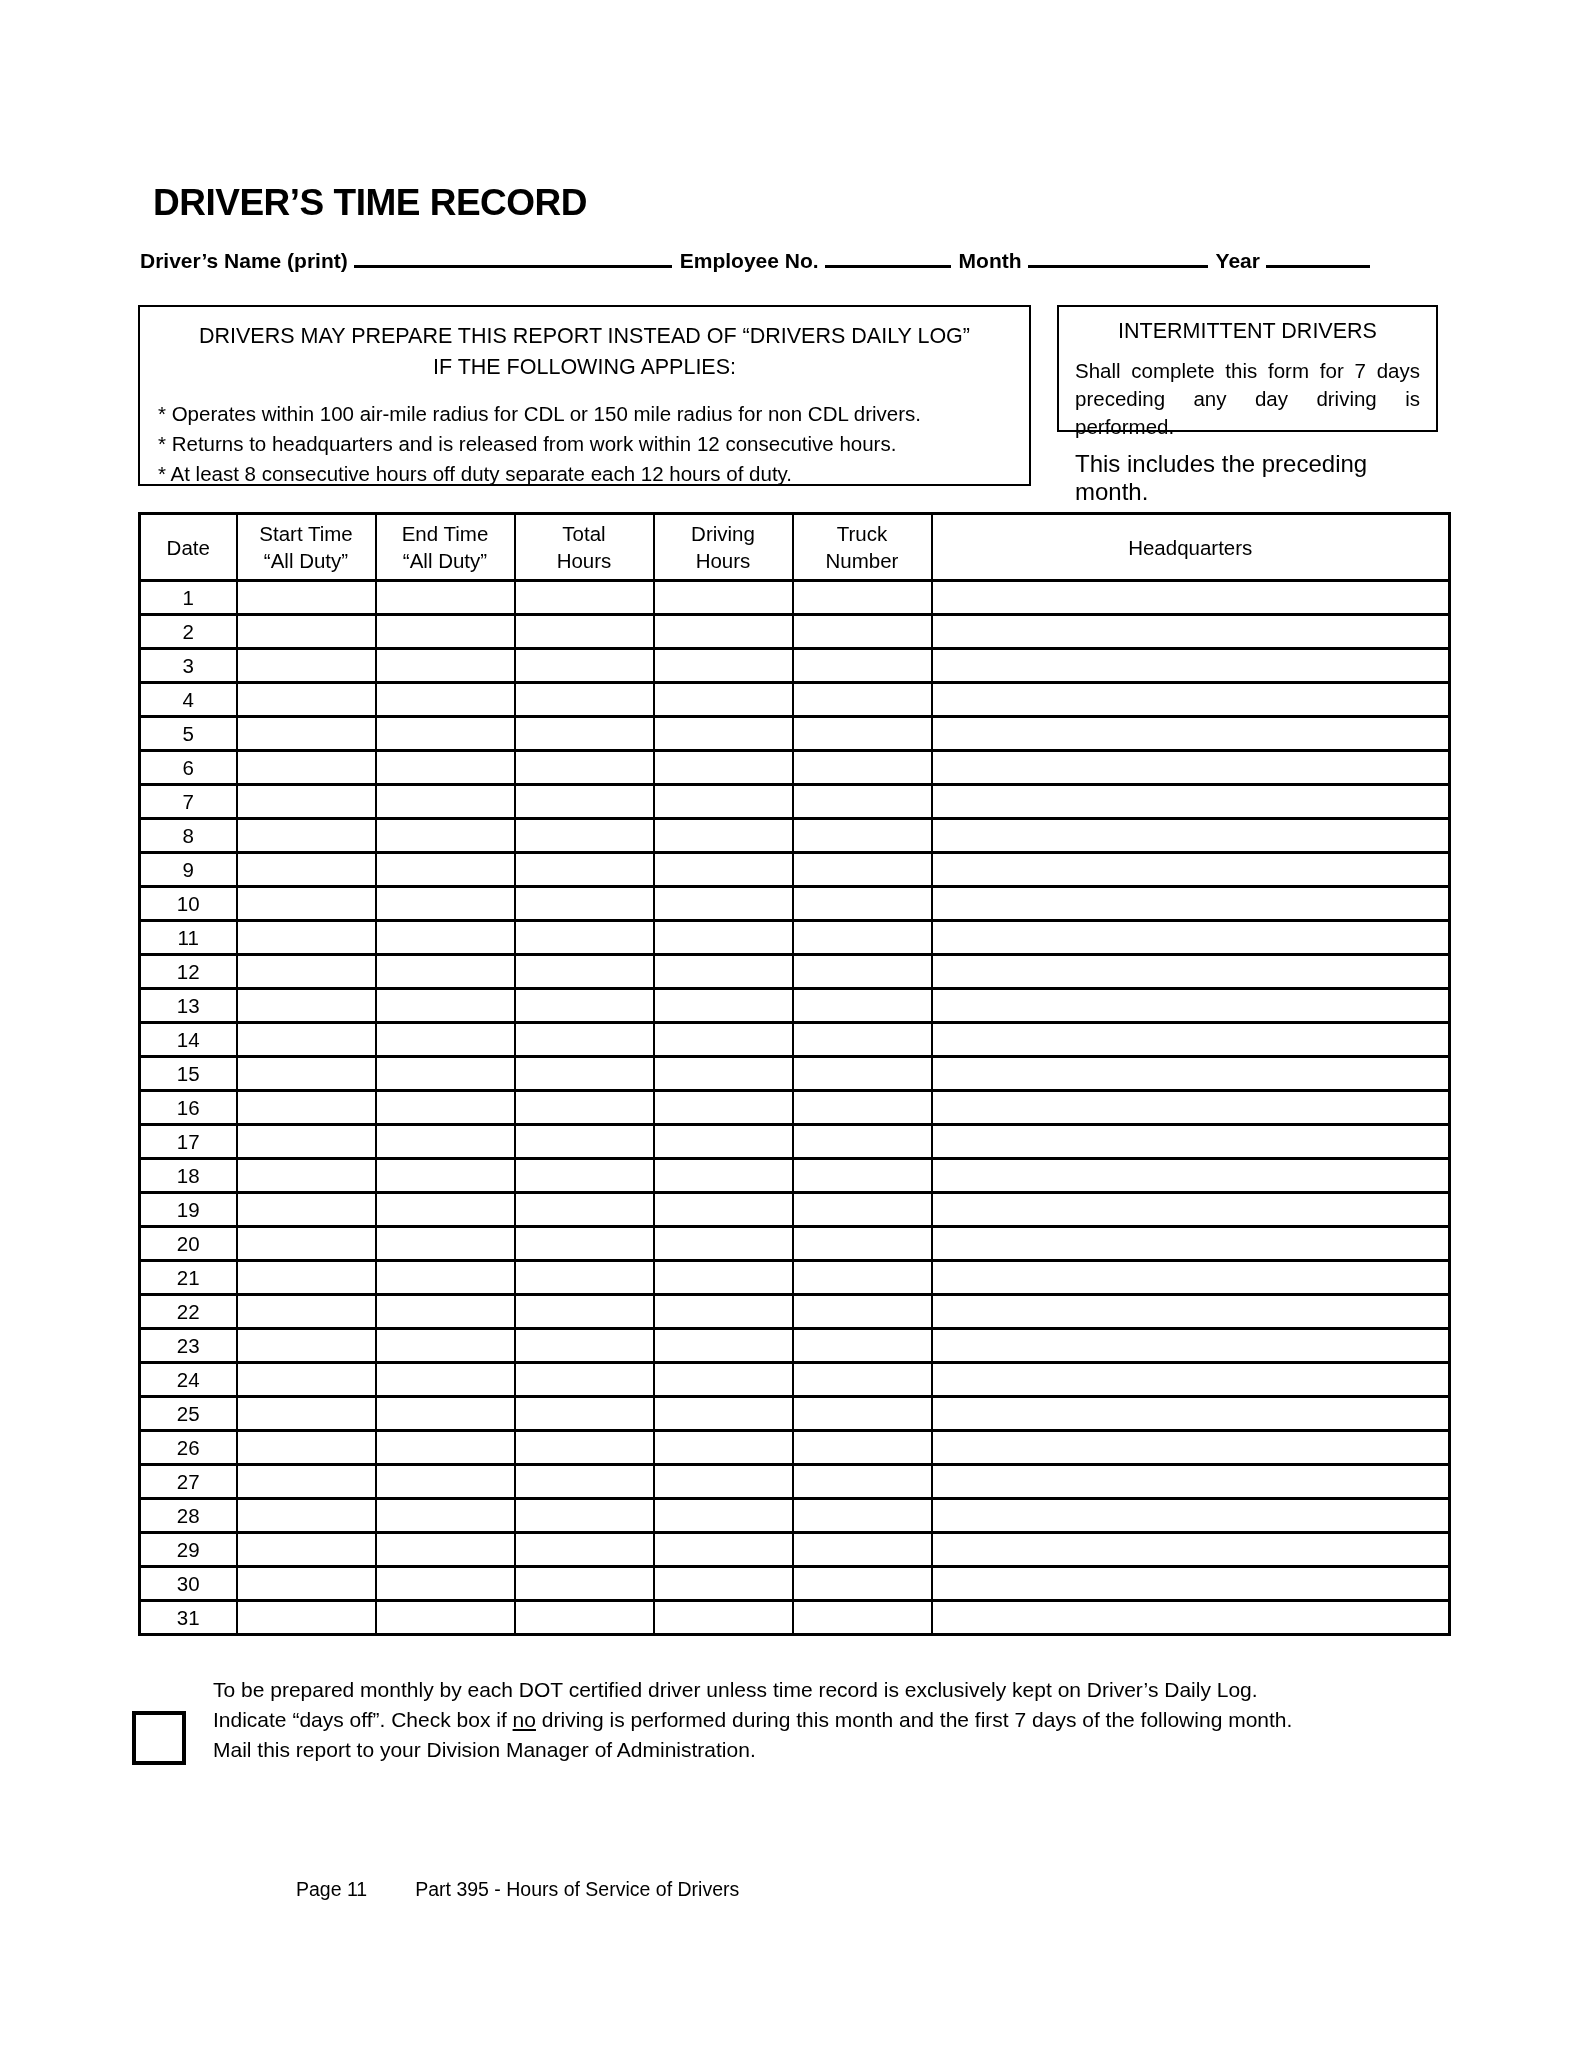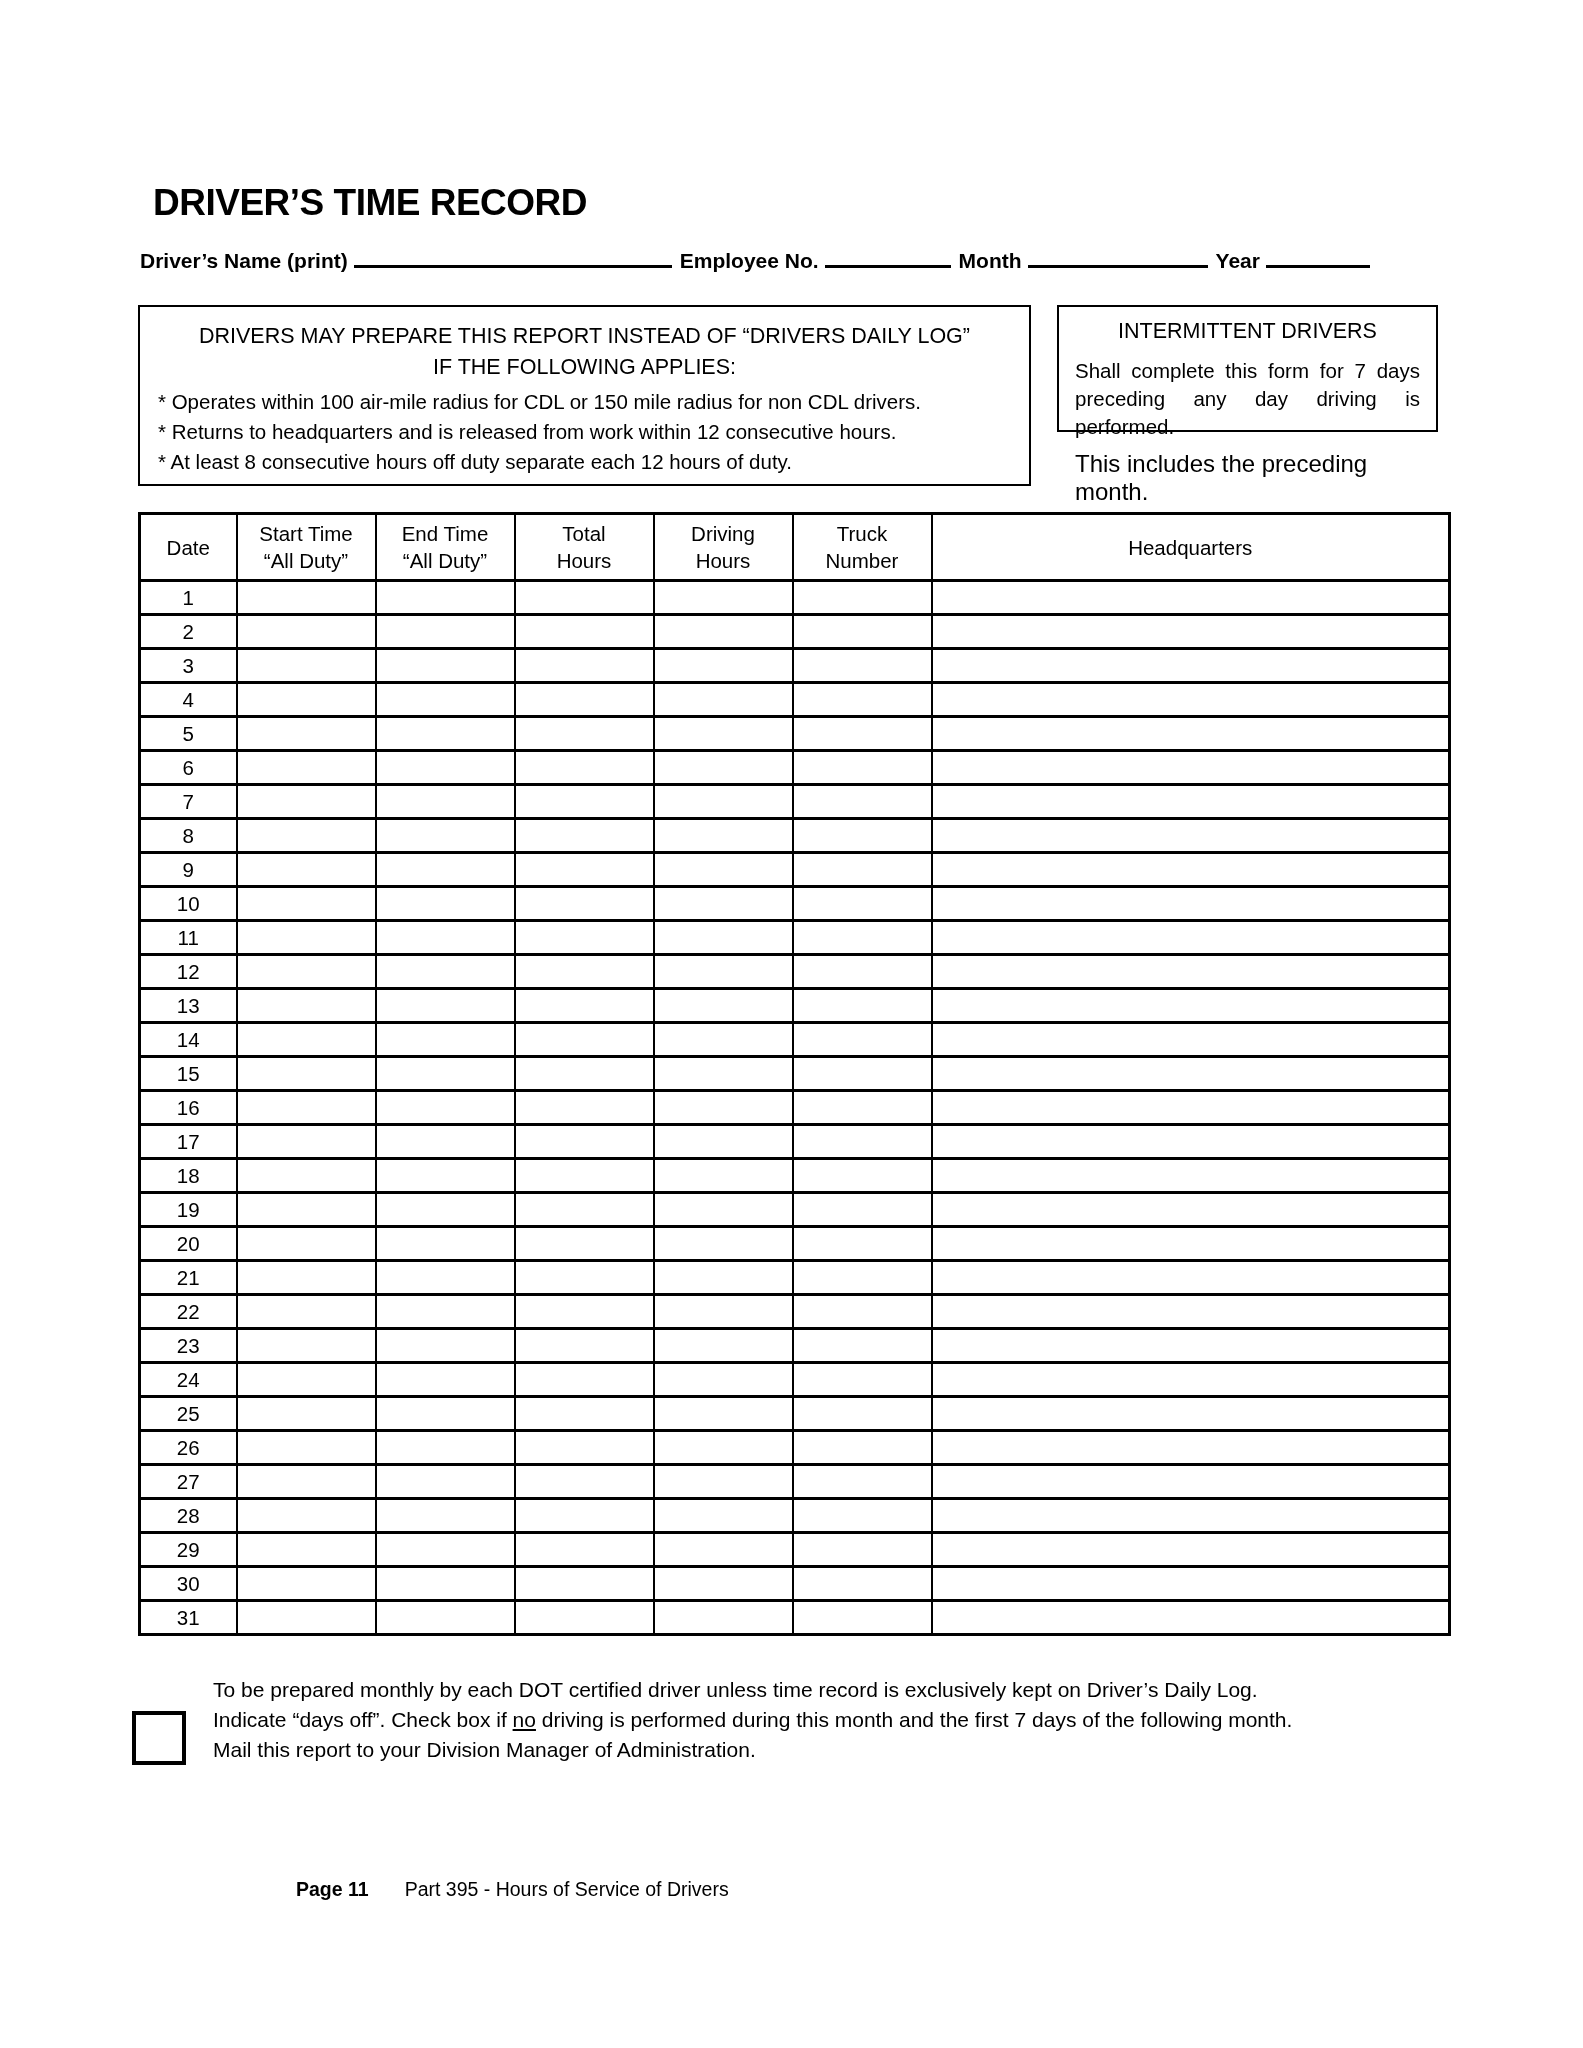--- a/index.html
+++ b/index.html
@@ -55,21 +55,21 @@
 
   
   .boxes { position: absolute; left: 138px; top: 305px; width: 1300px; }
   .box { border: 2px solid #000; background: #fff; position: absolute; top: 0; }
   .box-left  { left: 0; width: 893px; height: 181px; padding: 14px 18px 10px 18px; }
   .box-right { left: 919px; width: 381px; height: 127px; padding: 12px 16px 10px 16px; }
   .box-left .box-heading {
     text-align: center;
     font-size: 21.5px;
     line-height: 31px;
-    margin-bottom: 4px;
+    margin-bottom: 16px;
   }
   .bullet-list { list-style: none; }
   .bullet-list li {
     font-size: 20.5px;
     line-height: 30px;
   }
   .box-right .box-heading {
     text-align: center;
     font-size: 21.5px;
     margin-bottom: 13px;
@@ -138,21 +138,21 @@
   .note-text .u { text-decoration: underline; }
 
   
   .footer {
     position: absolute;
     left: 296px;
     top: 1878px;
     font-size: 19.5px;
     white-space: nowrap;
   }
-  .footer .page-num { font-weight: bold; margin-right: 36px; }
+  .footer .page-num { font-weight: normal; margin-right: 48px; }
 </style>
 </head>
 <body>
 
 <div class="page">
 
   <div class="title">DRIVER’S TIME RECORD</div>
 
   <div class="name-line">
     <span class="lbl">Driver’s Name (print)</span><span class="blank blank-name"></span><span class="lbl">Employee No.</span><span class="blank blank-emp"></span><span class="lbl">Month</span><span class="blank blank-month"></span><span class="lbl">Year</span><span class="blank blank-year"></span>

